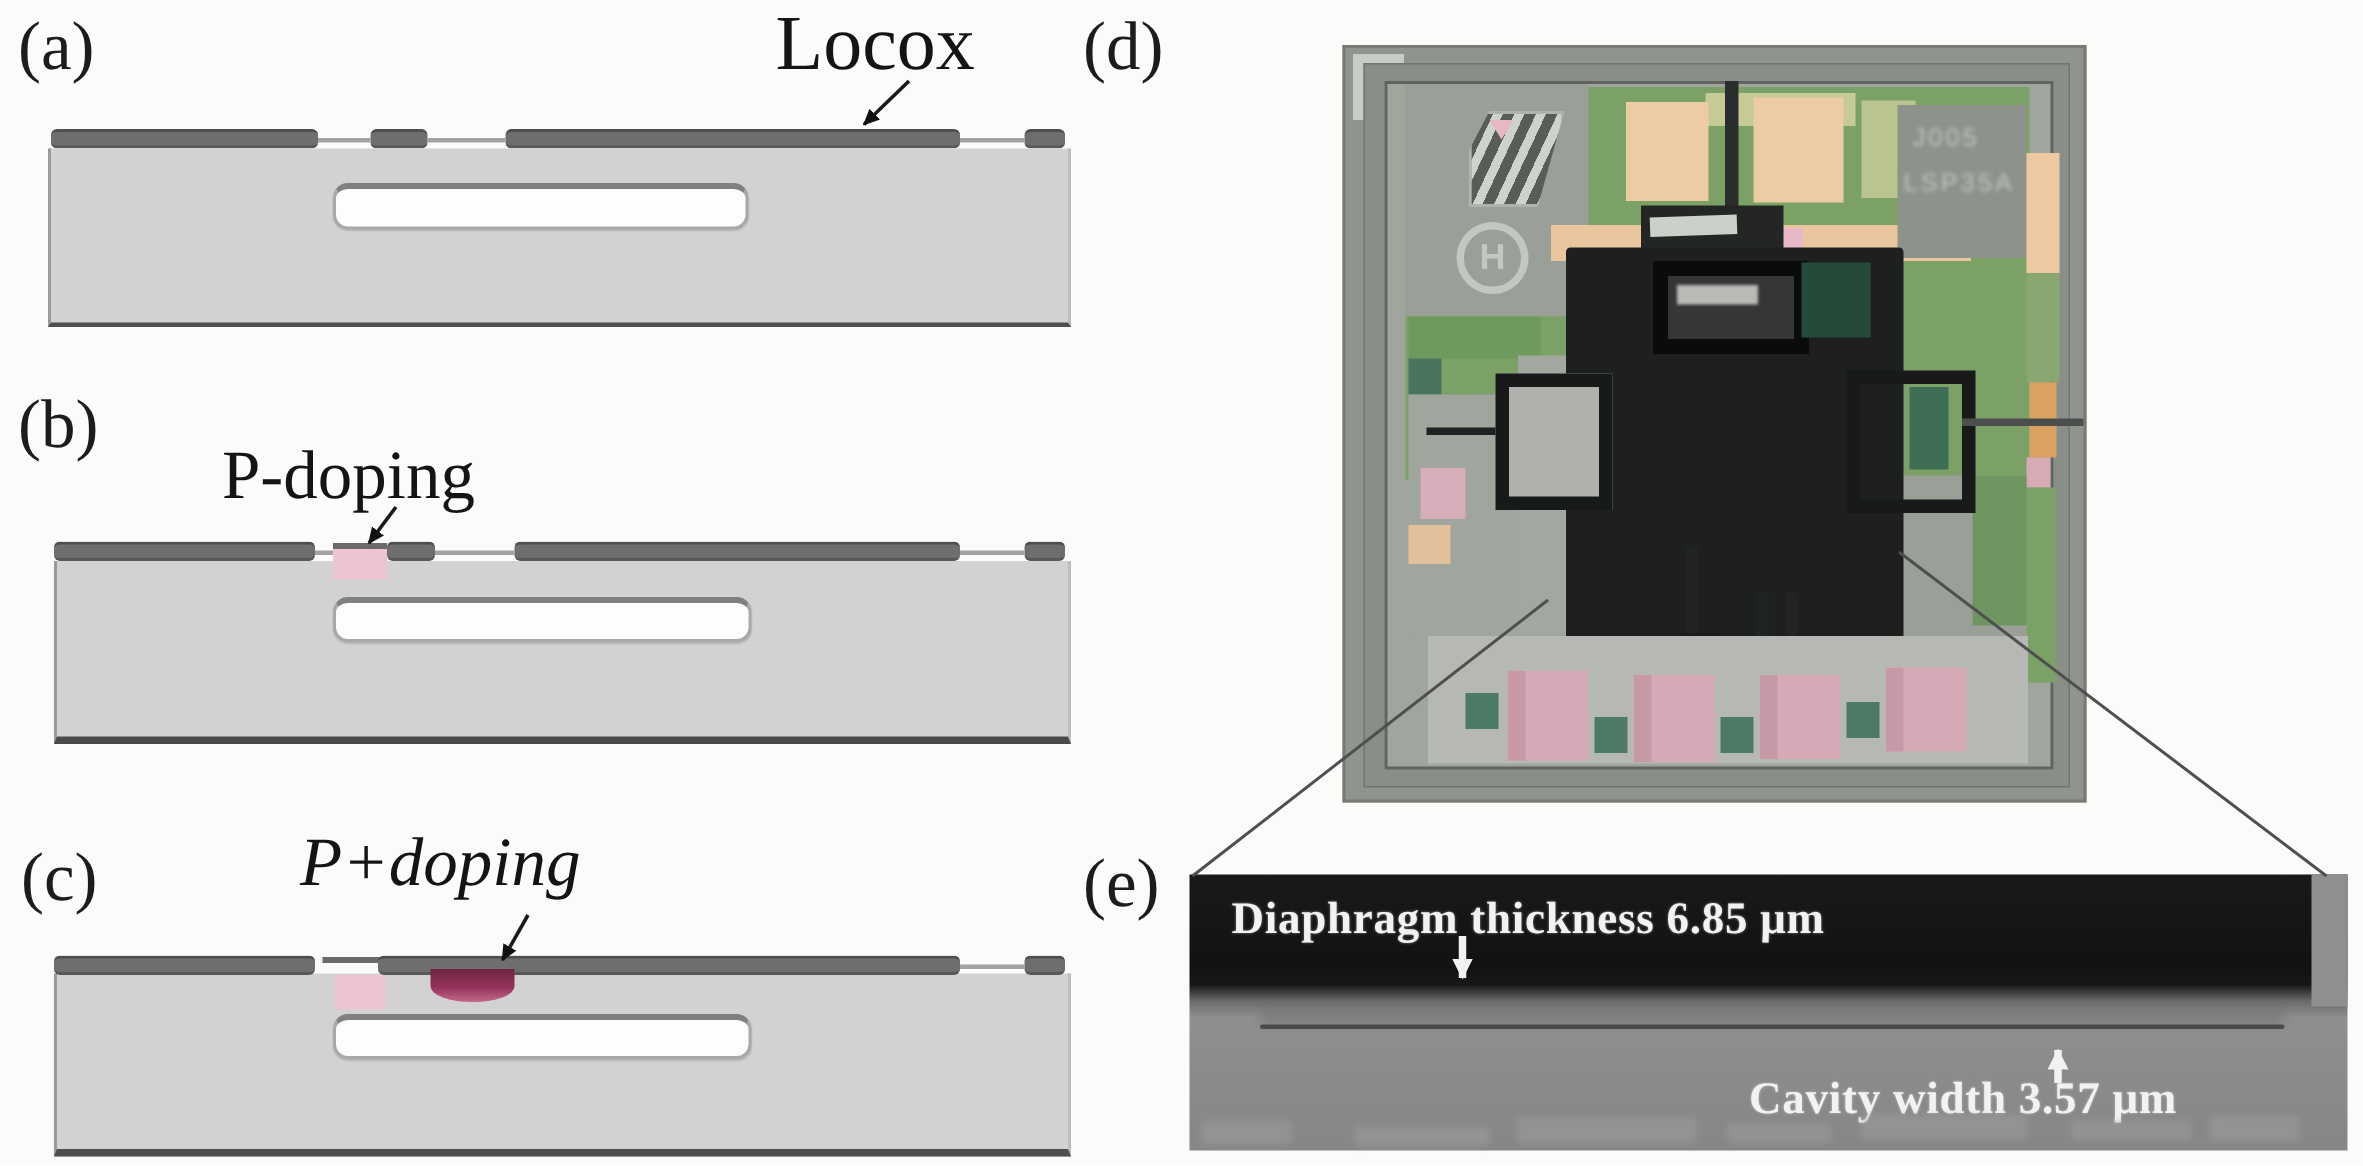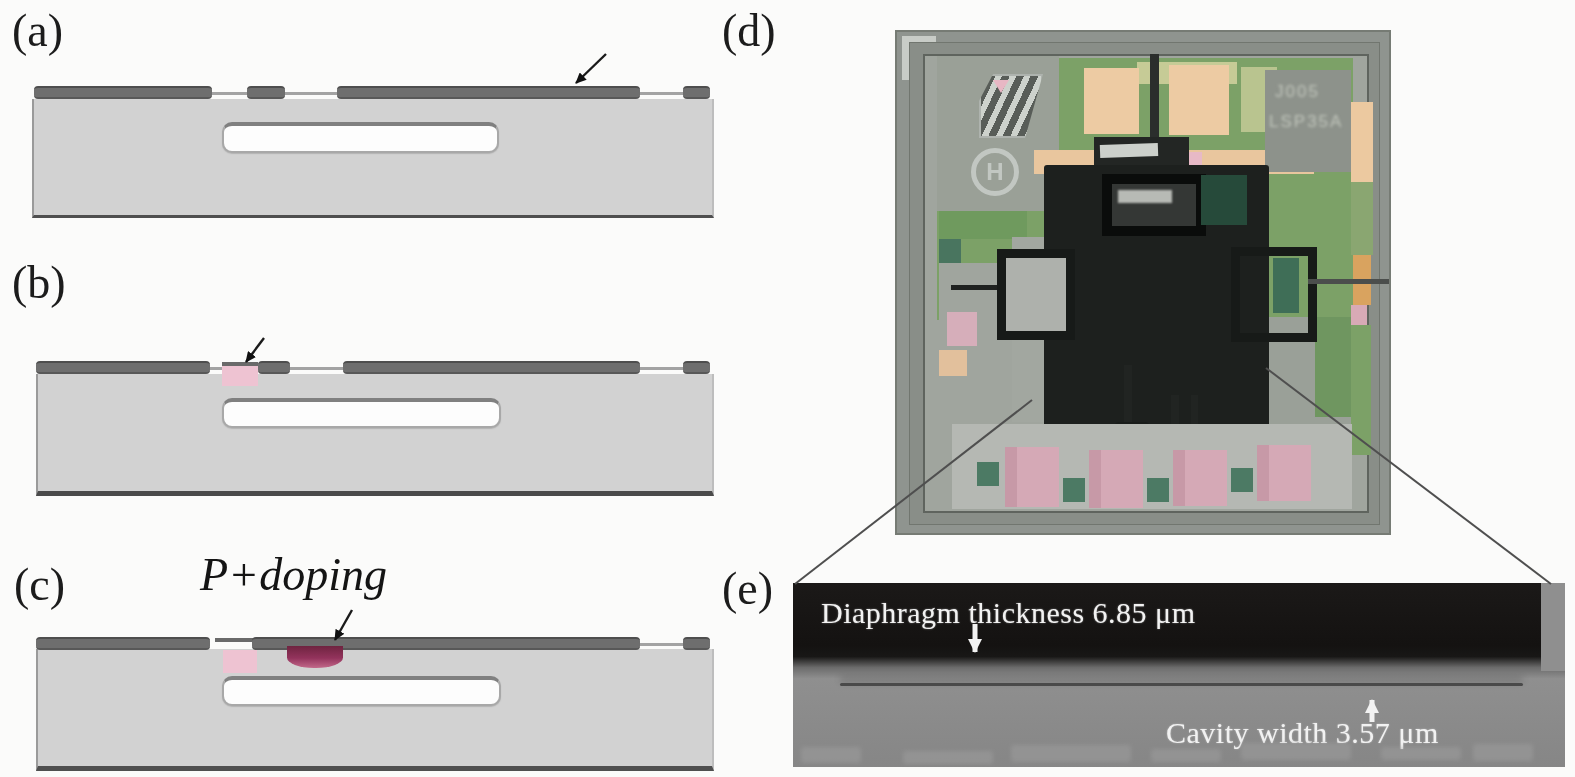--- a/index.html
+++ b/index.html
@@ -13,52 +13,54 @@
   .substrate{background:#d2d2d2;border-left:2px solid #9a9a9a;border-right:2px solid #bdbdbd;}
   .bar-seg{background:#6e6e6e;border-top:2px solid #4e4e4e;border-bottom:2px solid #585858;border-radius:4px;}
   .gap-line{background:#a3a3a3;height:3px;}
   .cavity{background:#fdfdfd;border:2px solid #a8a8a8;border-top:4px solid #808080;border-radius:10px;
           box-shadow:0 1px 1px rgba(150,150,150,.5);}
   .pink-patch{background:#eec3d2;}
   .pplus-blob{background:linear-gradient(180deg,#6f2440 0%,#93335c 55%,#c2688a 100%);
               border-radius:0 0 48% 48%;}
   .thin-cap{background:#6a6a6a;height:4px;}
   
-  .sem{background:linear-gradient(180deg,#1b1918 0%,#141211 34%,#181716 40%,#6c6c6c 46%,#8f8f8f 52%,#8a8a8a 78%,#868686 100%);}
+  .sem{background:linear-gradient(180deg,#1b1918 0%,#141211 34%,#181716 40%,#6c6c6c 46%,#8f8f8f 52%,#8a8a8a 78%,#868686 100%);font-weight:bold;}
   .sem-text{font-size:30px;color:#f2f2f2;letter-spacing:.5px;text-shadow:0 0 2px rgba(255,255,255,.45);}
   .cavity-line{background:#4a4a4a;height:3px;border-radius:2px;box-shadow:0 -5px 7px rgba(0,0,0,.30);}
   .mottle{background:#a2a2a2;opacity:.45;filter:blur(2px);border-radius:3px;}
   
   .photo{background:#8f948f;border:2px solid #767b74;}
   .marking{font-family:"Liberation Sans", sans-serif;font-size:17px;letter-spacing:2px;
            color:#c2c7bd;filter:blur(1.4px);line-height:1.6;}
   .circle-h{border:5px solid #c2c7c2;border-radius:50%;display:flex;align-items:center;justify-content:center;
             font-family:"Liberation Sans", sans-serif;font-weight:bold;font-size:24px;color:#c2c7c2;}
   .st-logo{background:repeating-linear-gradient(115deg,#cdd2cc 0 6px,#585d58 6px 13px);
            clip-path:polygon(22% 0,100% 0,72% 100%,0 100%,0 42%);border:2px solid #aeb3ae;}
   svg{position:absolute;left:0;top:0;pointer-events:none;}
 </style>
 </head>
 <body>
 
 <div id="canvas">
 
   <div class="abs panel-label" style="left:12px;top:8px;">(a)</div>
+  <div class="abs annot-big" style="left:517px;top:4px;">Locox</div>
 
   <div class="abs substrate" style="left:32px;top:99px;width:678px;height:116px;border-bottom:3px solid #4f4f4f;"></div>
   <div class="abs bar-seg" style="left:34px;top:86px;width:178px;height:9px;"></div>
   <div class="abs bar-seg" style="left:247px;top:86px;width:38px;height:9px;"></div>
   <div class="abs bar-seg" style="left:337px;top:86px;width:303px;height:9px;"></div>
   <div class="abs bar-seg" style="left:683px;top:86px;width:27px;height:9px;"></div>
   <div class="abs gap-line" style="left:212px;top:92px;width:35px;"></div>
   <div class="abs gap-line" style="left:285px;top:92px;width:52px;"></div>
   <div class="abs gap-line" style="left:640px;top:92px;width:43px;"></div>
   <div class="abs cavity" style="left:222px;top:122px;width:273px;height:25px;"></div>
 
   <div class="abs panel-label" style="left:12px;top:260px;">(b)</div>
+  <div class="abs annot" style="left:148px;top:294px;">P-doping</div>
 
   <div class="abs substrate" style="left:36px;top:374px;width:674px;height:117px;border-bottom:5px solid #4a4a4a;"></div>
   <div class="abs pink-patch" style="left:222px;top:366px;width:36px;height:20px;"></div>
   <div class="abs thin-cap" style="left:222px;top:362px;width:36px;"></div>
   <div class="abs bar-seg" style="left:36px;top:361px;width:174px;height:9px;"></div>
   <div class="abs bar-seg" style="left:258px;top:361px;width:32px;height:9px;"></div>
   <div class="abs bar-seg" style="left:343px;top:361px;width:297px;height:9px;"></div>
   <div class="abs bar-seg" style="left:683px;top:361px;width:27px;height:9px;"></div>
   <div class="abs gap-line" style="left:210px;top:367px;width:12px;"></div>
   <div class="abs gap-line" style="left:290px;top:367px;width:53px;"></div>

